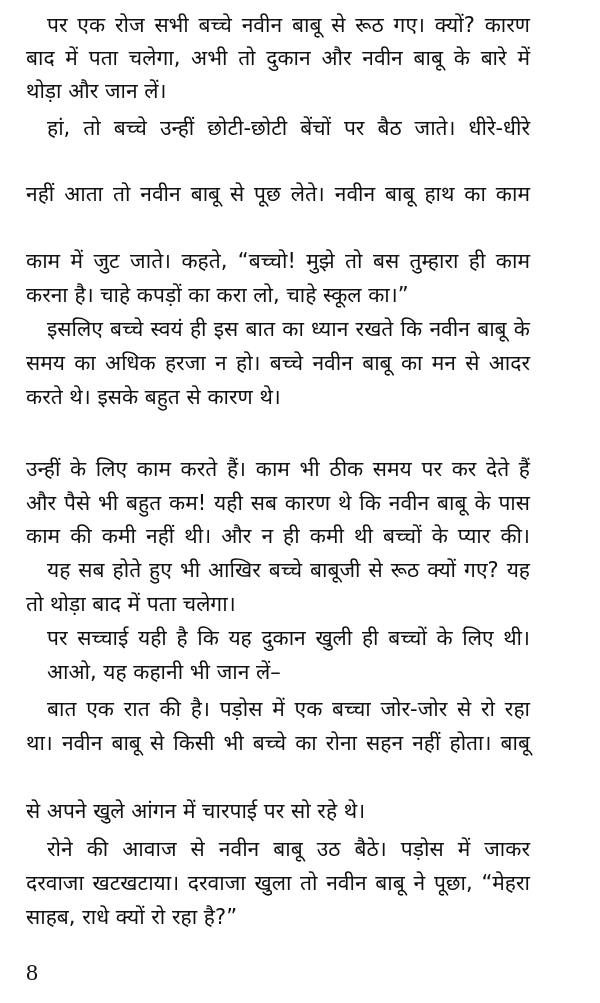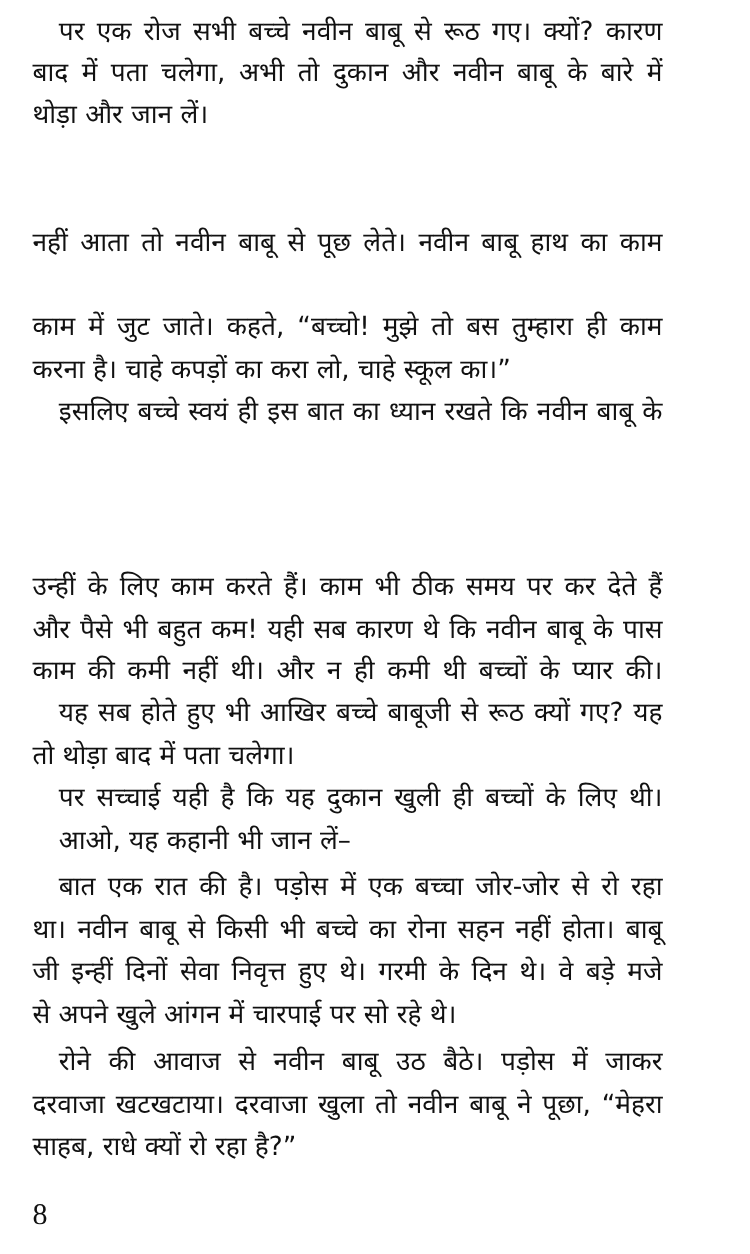--- a/index.html
+++ b/index.html
@@ -27,33 +27,35 @@
       font-size: 24px; line-height: 28px; color: #111;
     }
   </style>
 </head>
 <body>
 
 <div class="page">
   <div class="line indent" style="top:10px">पर एक रोज सभी बच्चे नवीन बाबू से रूठ गए। क्यों? कारण</div>
   <div class="line" style="top:43px">बाद में पता चलेगा, अभी तो दुकान और नवीन बाबू के बारे में</div>
   <div class="line last" style="top:76px">थोड़ा और जान लें।</div>
+  <div class="line indent" style="top:113px">हां, तो बच्चे उन्हीं छोटी-छोटी बेंचों पर बैठ जाते। धीरे-धीरे</div>
   <div class="line" style="top:179px">नहीं आता तो नवीन बाबू से पूछ लेते। नवीन बाबू हाथ का काम</div>
   <div class="line" style="top:246px">काम में जुट जाते। कहते, “बच्चो! मुझे तो बस तुम्हारा ही काम</div>
   <div class="line last" style="top:280px">करना है। चाहे कपड़ों का करा लो, चाहे स्कूल का।”</div>
   <div class="line indent" style="top:314px">इसलिए बच्चे स्वयं ही इस बात का ध्यान रखते कि नवीन बाबू के</div>
+  <div class="line" style="top:348px">समय का अधिक हरजा न हो। बच्चे नवीन बाबू का मन से आदर</div>
+  <div class="line last" style="top:382px">करते थे। इसके बहुत से कारण थे।</div>
   <div class="line" style="top:454px">उन्हीं के लिए काम करते हैं। काम भी ठीक समय पर कर देते हैं</div>
   <div class="line" style="top:488px">और पैसे भी बहुत कम! यही सब कारण थे कि नवीन बाबू के पास</div>
   <div class="line indent" style="top:555px">यह सब होते हुए भी आखिर बच्चे बाबूजी से रूठ क्यों गए? यह</div>
   <div class="line" style="top:521px">काम की कमी नहीं थी। और न ही कमी थी बच्चों के प्यार की।</div>
   <div class="line last" style="top:589px">तो थोड़ा बाद में पता चलेगा।</div>
   <div class="line indent" style="top:623px">पर सच्चाई यही है कि यह दुकान खुली ही बच्चों के लिए थी।</div>
   <div class="line indent last" style="top:657px">आओ, यह कहानी भी जान लें–</div>
   <div class="line indent" style="top:694px">बात एक रात की है। पड़ोस में एक बच्चा जोर-जोर से रो रहा</div>
   <div class="line" style="top:728px">था। नवीन बाबू से किसी भी बच्चे का रोना सहन नहीं होता। बाबू</div>
-  <div class="line" style="top:762px">जी इन्हीं दिनों सेवा निवृत्त हुए थे। गरमी के दिन थे। वे बड़े मजे</div>
   <div class="line last" style="top:796px">से अपने खुले आंगन में चारपाई पर सो रहे थे।</div>
   <div class="line indent" style="top:834px">रोने की आवाज से नवीन बाबू उठ बैठे। पड़ोस में जाकर</div>
   <div class="line" style="top:868px">दरवाजा खटखटाया। दरवाजा खुला तो नवीन बाबू ने पूछा, “मेहरा</div>
   <div class="line last" style="top:902px">साहब, राधे क्यों रो रहा है?”</div>
 
   <div class="page-number">8</div>
 </div>
 
 </body></html>

